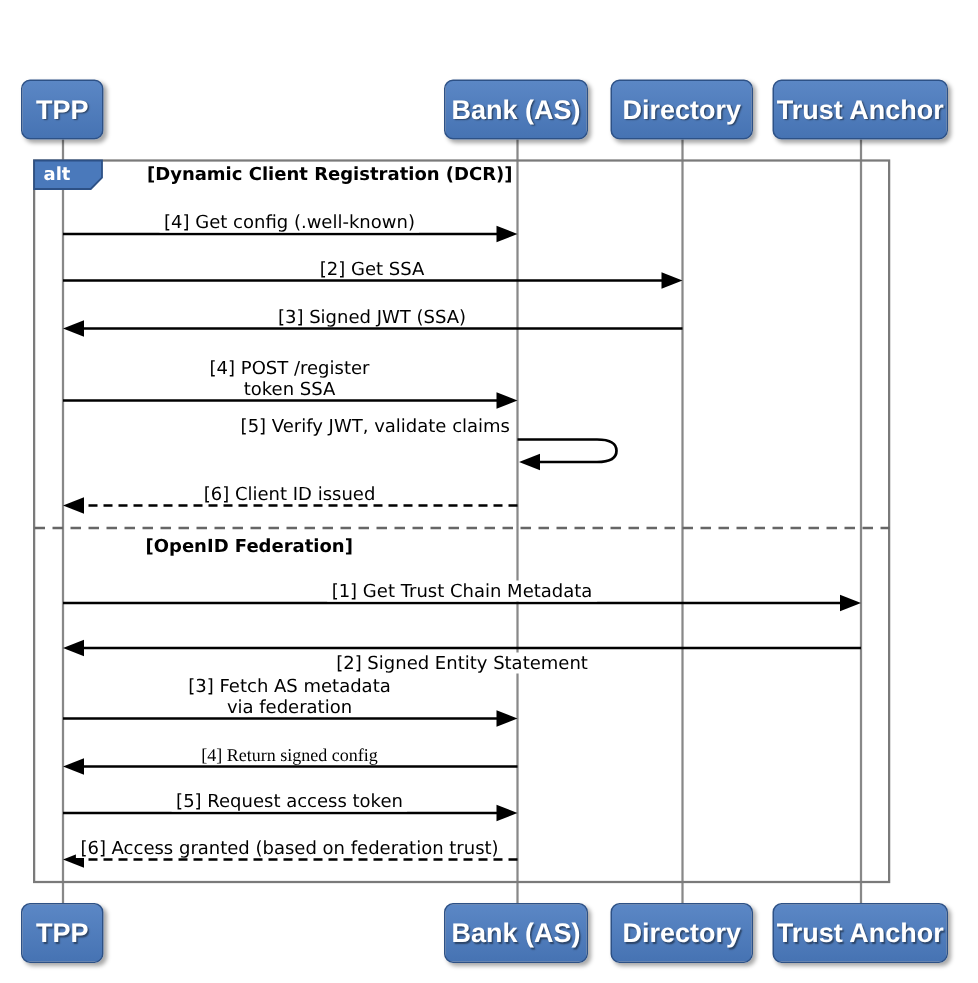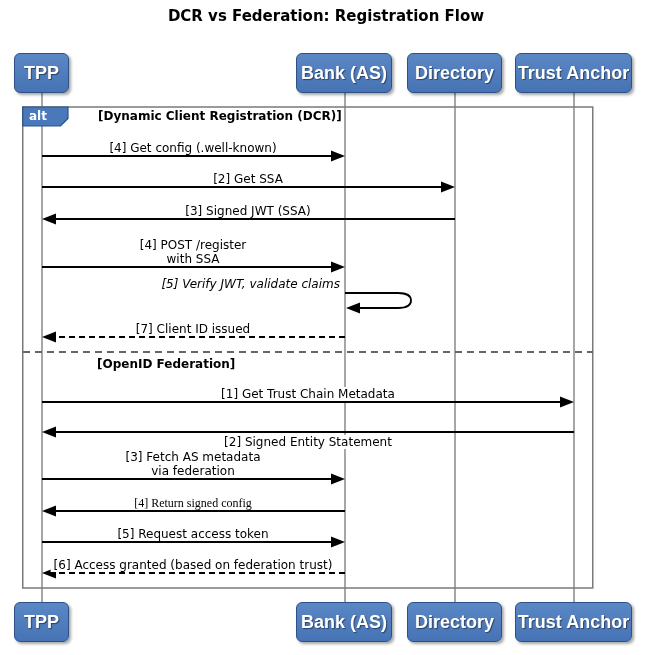--- a/index.html
+++ b/index.html
@@ -23,37 +23,36 @@
     text-shadow:1px 1px 1px rgba(0,0,0,0.45);
     z-index:3;
   }
   .msg{
     position:absolute;transform:translateX(-50%);
     font-size:12px;line-height:14px;white-space:nowrap;
     background:#fff;padding:0 3px;z-index:2;text-align:center;
   }
   .msg-right{
     position:absolute;font-size:12px;line-height:14px;white-space:nowrap;
-    background:#fff;padding:0 3px;z-index:2;font-style:italic;
+    background:#fff;padding:0 3px;z-index:2;
   }
   .section-label{
     position:absolute;font-size:12px;line-height:14px;font-weight:bold;
     white-space:nowrap;background:#fff;padding:0 2px;z-index:2;
   }
   .alt-label{
     position:absolute;left:29px;top:109px;color:#fff;font-weight:bold;
     font-size:12px;line-height:14px;z-index:2;
   }
 </style>
 </head>
 <body>
 
 <div class="canvas">
 
-  <div class="title">DCR vs Federation: Registration Flow</div>
 
   <svg class="layer" width="652" height="655" viewBox="0 0 652 655">
 
     <line x1="42" y1="93" x2="42" y2="602" stroke="#888888" stroke-width="1.5"></line>
     <line x1="345" y1="93" x2="345" y2="602" stroke="#888888" stroke-width="1.5"></line>
     <line x1="455" y1="93" x2="455" y2="602" stroke="#888888" stroke-width="1.5"></line>
     <line x1="574" y1="93" x2="574" y2="602" stroke="#888888" stroke-width="1.5"></line>
 
     <rect x="22.75" y="107" width="570" height="481" fill="none" stroke="#7a7a7a" stroke-width="1.5"></rect>
     <path d="M22.75,107 H68 V118.5 L60.5,126 H22.75 Z" fill="#4a79bb" stroke="#2d5186" stroke-width="1.2"></path>
@@ -129,24 +128,24 @@
     </div>
   <div class="pbox" style="left:515px;top:602px;width:115px;">
     <span>Trust Anchor</span>
     </div>
 
   <div class="msg" style="left:193px;top:141px;">[4] Get config (.well-known)</div>
   <div class="msg" style="left:248px;top:172px;">[2] Get SSA</div>
   <div class="msg" style="left:248px;top:204px;text-align:right;">[3] Signed JWT (SSA)</div>
   <div class="msg" style="left:193px;top:238px;">
     <div>[4] POST /register</div>
-    <div>with SSA</div>
+    <div>token SSA</div>
   </div>
   <div class="msg-right" style="right:309px;top:277px;">[5] Verify JWT, validate claims</div>
-  <div class="msg" style="left:193px;top:322px;">[7] Client ID issued</div>
+  <div class="msg" style="left:193px;top:322px;">[6] Client ID issued</div>
 
   <div class="msg" style="left:308px;top:387px;">[1] Get Trust Chain Metadata</div>
   <div class="msg" style="left:308px;top:435px;">[2] Signed Entity Statement</div>
   <div class="msg" style="left:193px;top:450px;">
     <div>[3] Fetch AS metadata</div>
     <div>via federation</div>
   </div>
   <div class="msg" style="left:193px;top:496px;font-family:Liberation Serif, serif;">[4] Return signed config</div>
   <div class="msg" style="left:193px;top:527px;">[5] Request access token</div>
   <div class="msg" style="left:193px;top:558px;">[6] Access granted (based on federation trust)</div>

